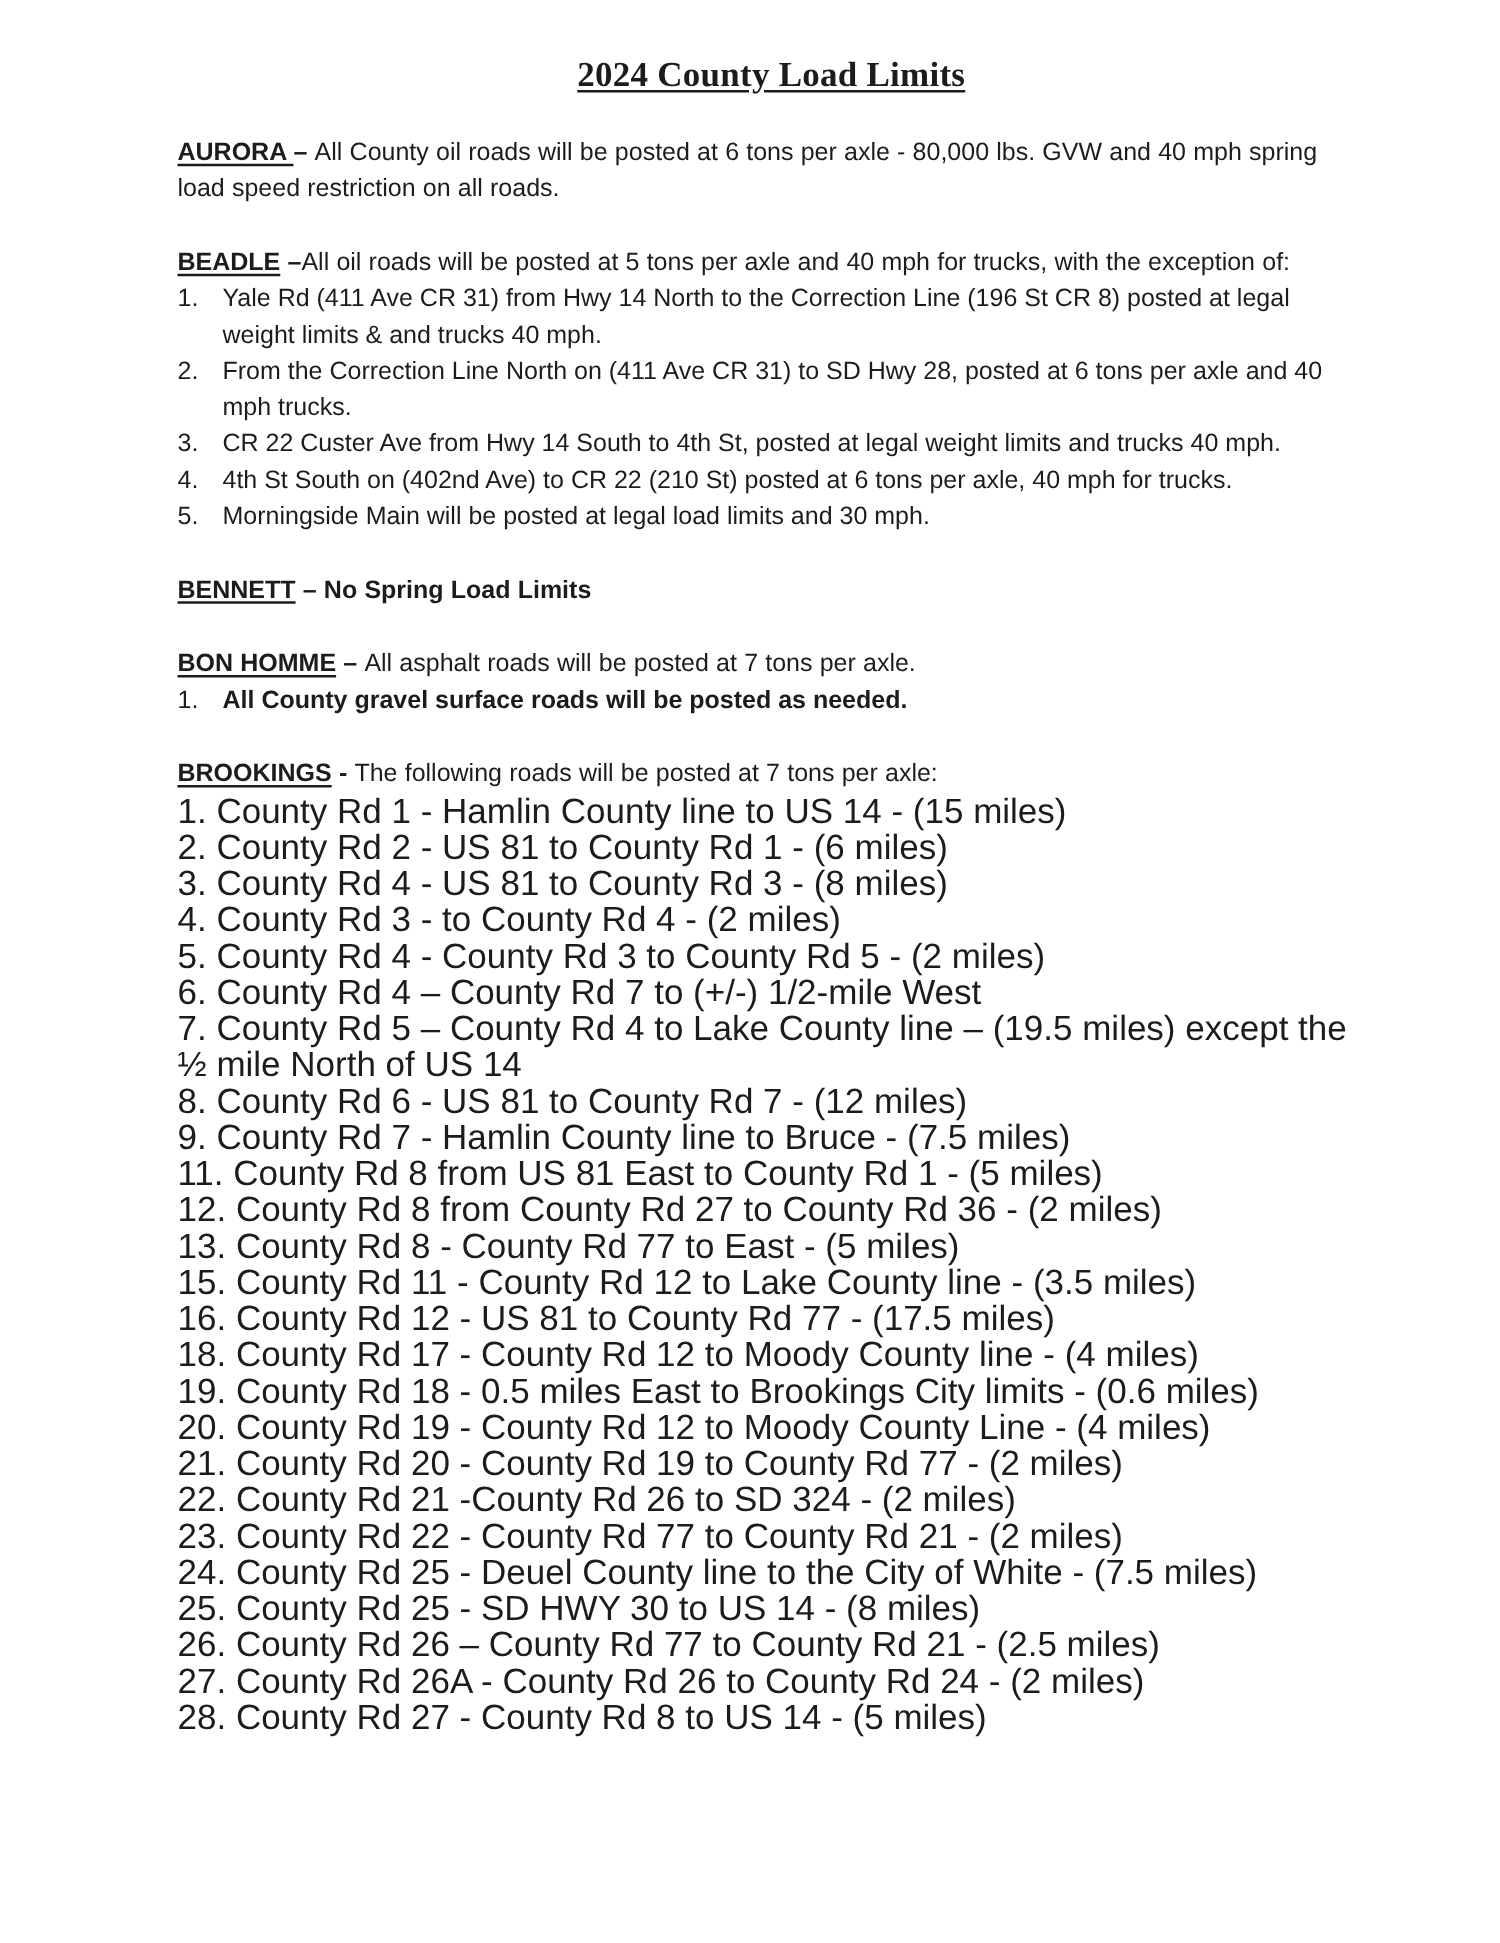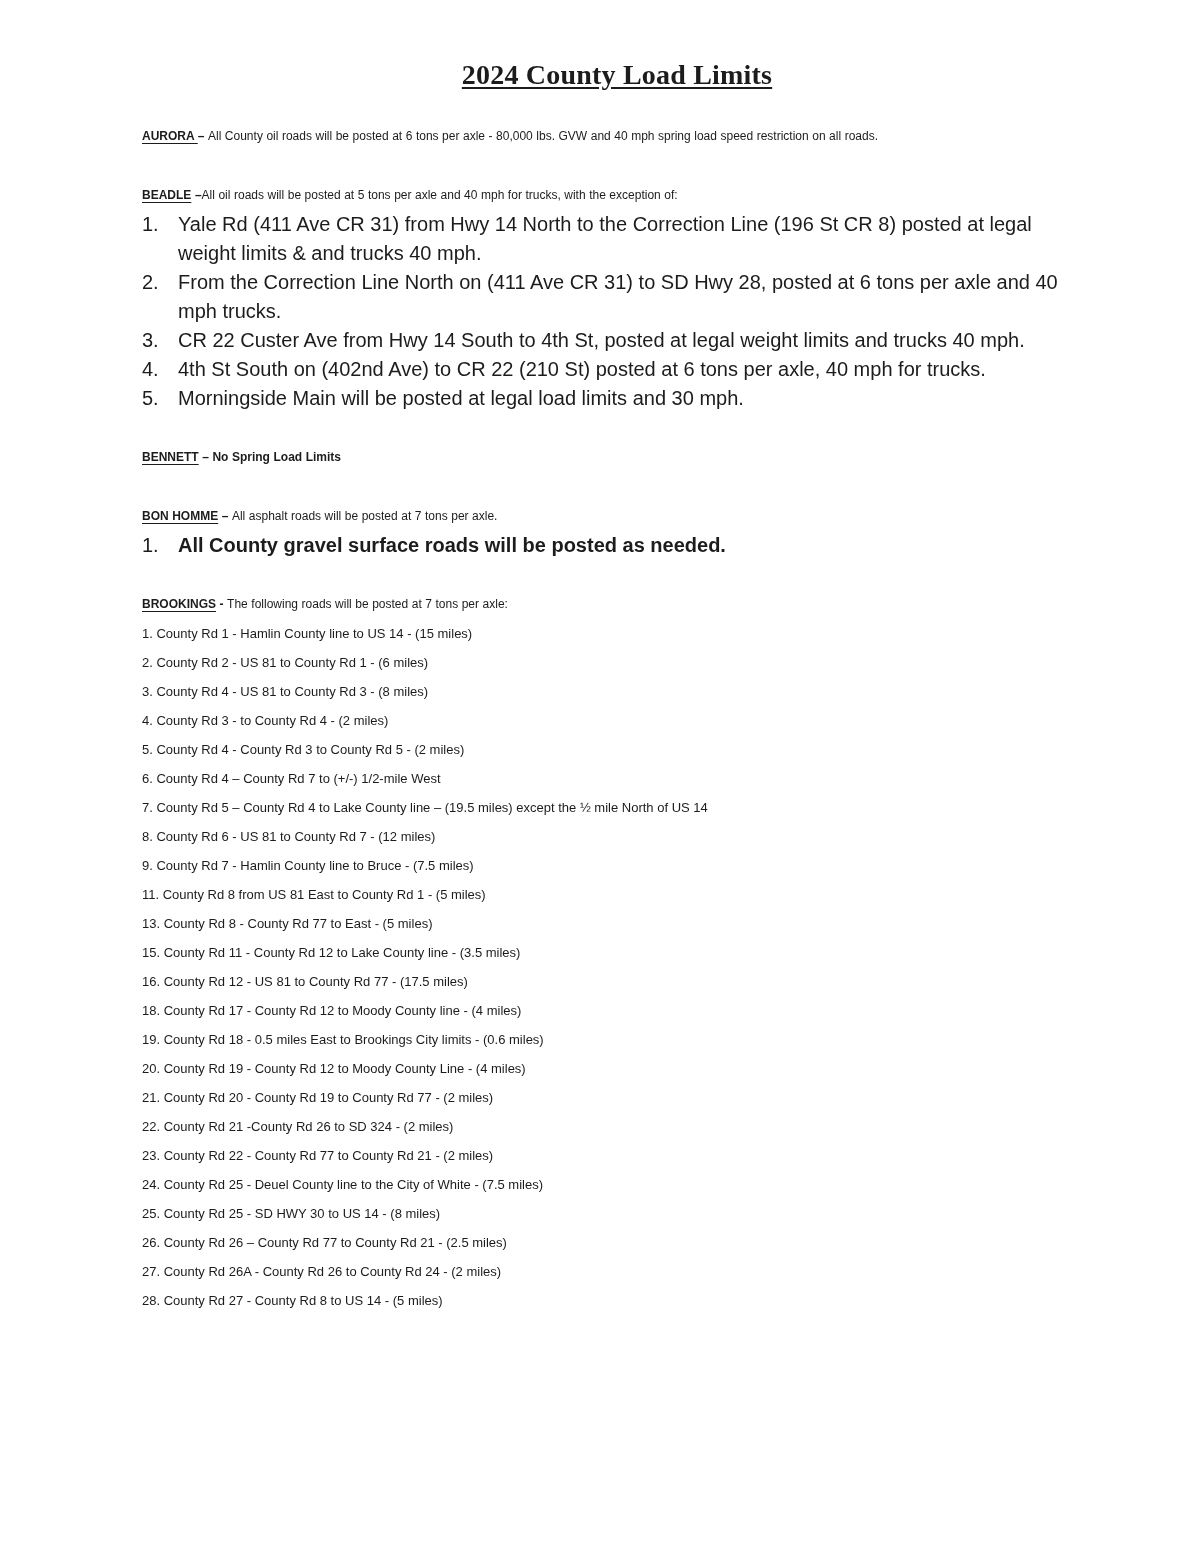--- a/index.html
+++ b/index.html
@@ -11,41 +11,41 @@
   body {
     width: 1200px;
     min-height: 1554px;
     font-family: "Liberation Sans", sans-serif;
     -webkit-font-smoothing: antialiased;
   }
   .page {
     box-sizing: border-box;
     width: 1200px;
     min-height: 1554px;
-    padding: 58px 108px 30px 142px;
+    padding: 44px 108px 30px 142px;
     background: #ffffff;
   }
   .doc-title {
     width: 950px;
     text-align: center;
     font-family: "Liberation Serif", serif;
     font-weight: bold;
     font-size: 28px;
     line-height: 34px;
     text-decoration: underline;
     text-underline-offset: 3px;
     margin: 0;
     letter-spacing: 0.2px;
   }
   .county-section {
     margin-top: 30px;
     width: 950px;
   }
   .para {
-    font-size: 12px;
+    font-size: 20px;
     line-height: 29px;
     margin: 0;
     white-space: pre-wrap;
     word-spacing: 0.2px;
   }
   .county {
     font-weight: bold;
     text-decoration: underline;
     text-underline-offset: 3px;
   }
@@ -53,21 +53,21 @@
   .bold { font-weight: bold; }
   .hlist { margin: 0; }
   .hitem {
     display: flex;
     font-size: 20px;
     line-height: 29px;
   }
   .hitem .num { flex: 0 0 36px; }
   .hitem .htext { flex: 1 1 auto; white-space: pre-wrap; }
   .bitem {
-    font-size: 13px;
+    font-size: 28px;
     line-height: 29px;
     white-space: pre-wrap;
   }
 </style>
 </head>
 <body>
 
 <div class="page">
 
   <h1 class="doc-title">2024 County Load Limits</h1>
@@ -124,20 +124,21 @@
     <div class="bitem">1. County Rd 1 - Hamlin County line to US 14 - (15 miles)</div>
         <div class="bitem">2. County Rd 2 - US 81 to County Rd 1 - (6 miles)</div>
         <div class="bitem">3. County Rd 4 - US 81 to County Rd 3 - (8 miles)</div>
         <div class="bitem">4. County Rd 3 - to County Rd 4 - (2 miles)</div>
         <div class="bitem">5. County Rd 4 - County Rd 3 to County Rd 5 - (2 miles)</div>
         <div class="bitem">6. County Rd 4 – County Rd 7 to (+/-) 1/2-mile West</div>
         <div class="bitem">7. County Rd 5 – County Rd 4 to Lake County line – (19.5 miles) except the ½ mile North of US 14</div>
         <div class="bitem">8. County Rd 6 - US 81 to County Rd 7 - (12 miles)</div>
         <div class="bitem">9. County Rd 7 - Hamlin County line to Bruce - (7.5 miles)</div>
         <div class="bitem">11. County Rd 8 from US 81 East to County Rd 1 - (5 miles)</div>
+        <div class="bitem">12. County Rd 8 from County Rd 27 to County Rd 36 - (2 miles)</div>
         <div class="bitem">13. County Rd 8 - County Rd 77 to East - (5 miles)</div>
         <div class="bitem">15. County Rd 11 - County Rd 12 to Lake County line - (3.5 miles)</div>
         <div class="bitem">16. County Rd 12 - US 81 to County Rd 77 - (17.5 miles)</div>
         <div class="bitem">18. County Rd 17 - County Rd 12 to Moody County line - (4 miles)</div>
         <div class="bitem">19. County Rd 18 - 0.5 miles East to Brookings City limits - (0.6 miles)</div>
         <div class="bitem">20. County Rd 19 - County Rd 12 to Moody County Line - (4 miles)</div>
         <div class="bitem">21. County Rd 20 - County Rd 19 to County Rd 77 - (2 miles)</div>
         <div class="bitem">22. County Rd 21 -County Rd 26 to SD 324 - (2 miles)</div>
         <div class="bitem">23. County Rd 22 - County Rd 77 to County Rd 21 - (2 miles)</div>
         <div class="bitem">24. County Rd 25 - Deuel County line to the City of White - (7.5 miles)</div>

